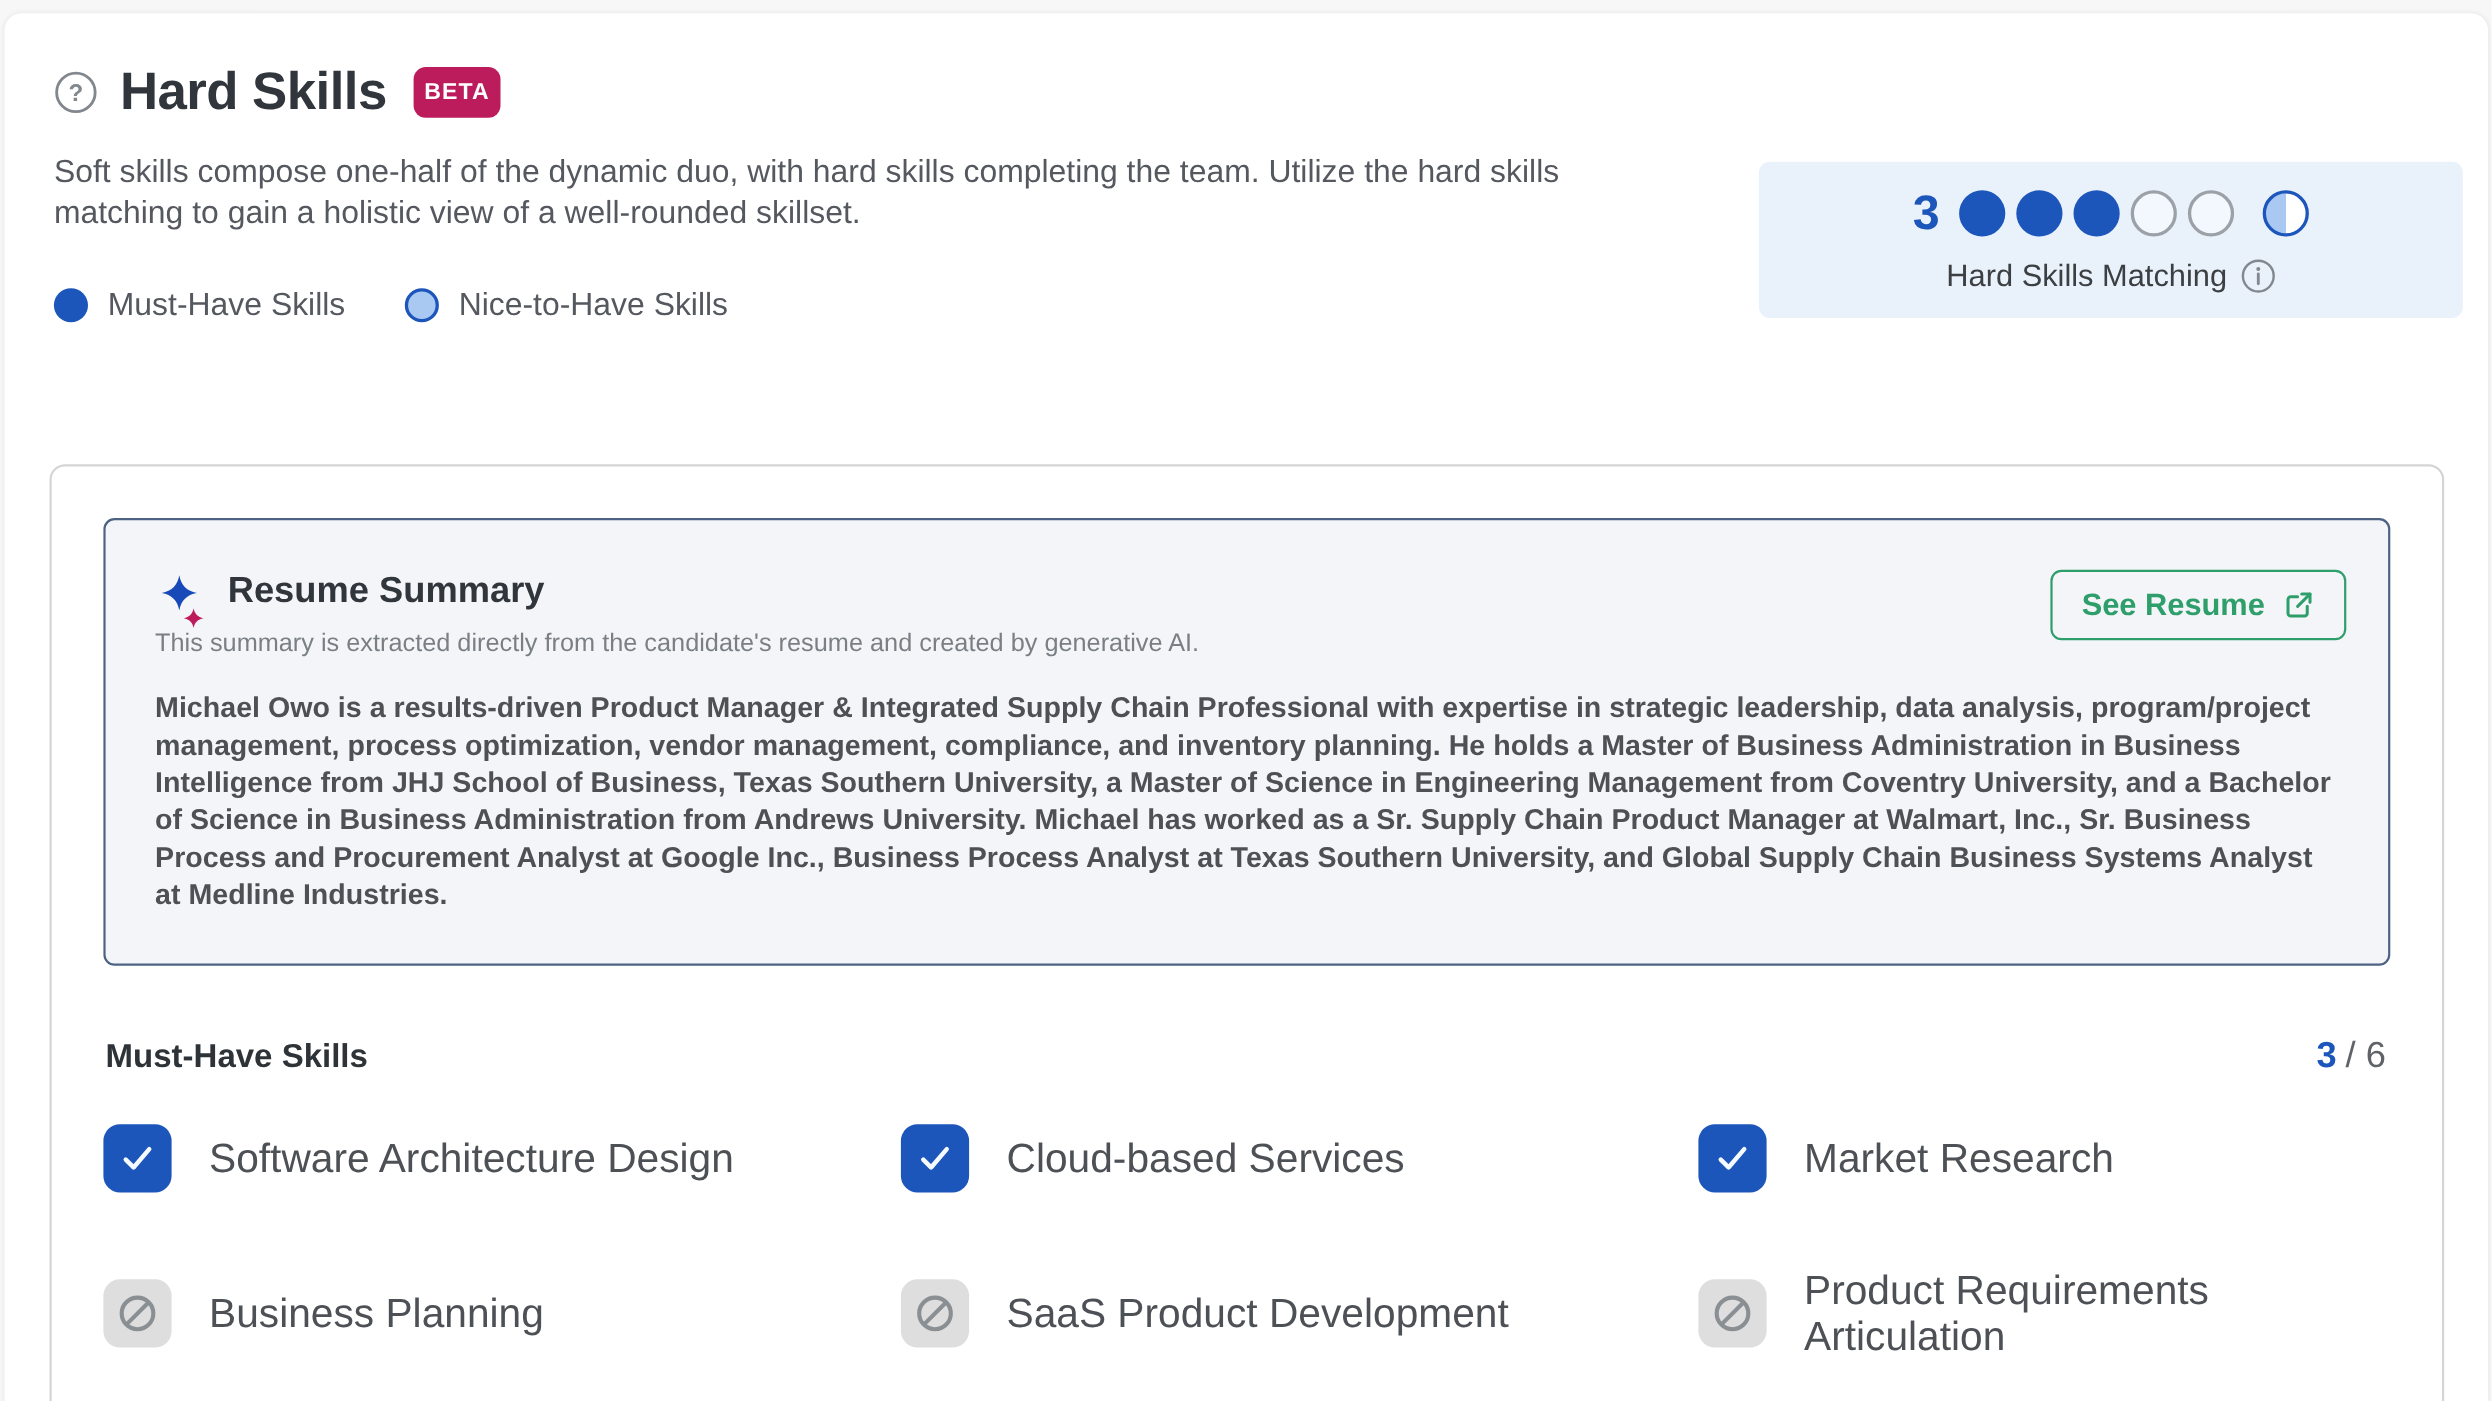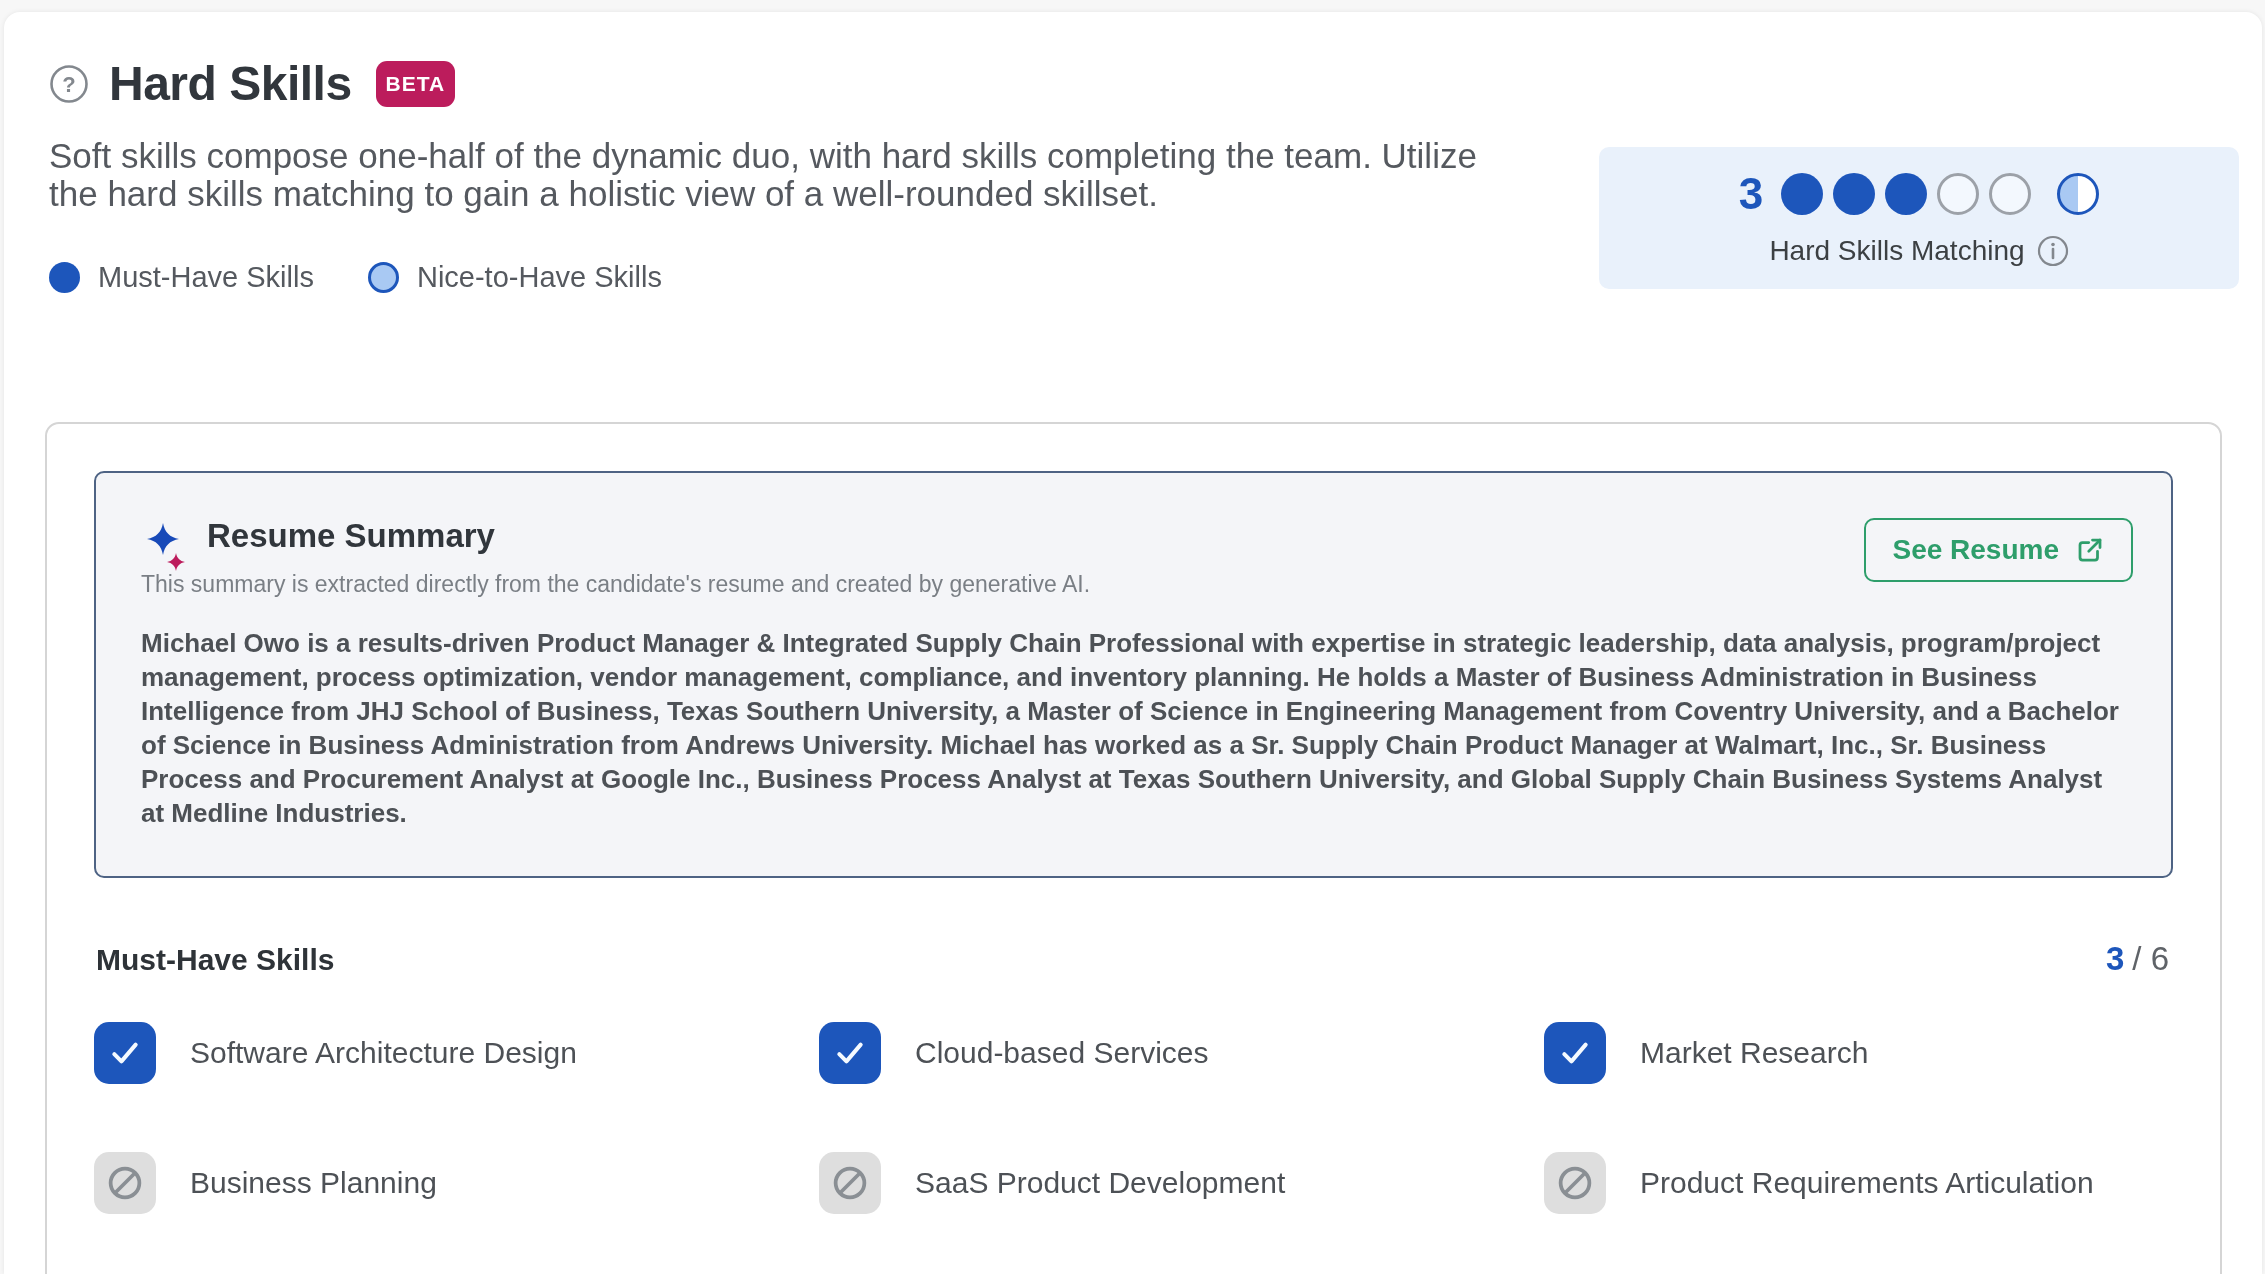--- a/index.html
+++ b/index.html
@@ -36,21 +36,21 @@
   .title-row{ display:flex; align-items:center; gap:20px; }
   .help-icon{ width:40px; height:40px; display:inline-flex; cursor:pointer; }
   h1.page-title{ font-size:48px; font-weight:bold; color:var(--text-dark); letter-spacing:-0.5px; }
   .beta-badge{
     background:var(--crimson); color:#fff;
     font-size:21px; font-weight:bold; letter-spacing:1px;
     padding:11px 10px; border-radius:11px; margin-left:4px;
   }
   .description{
     margin-top:26px; max-width:1480px;
-    font-size:35px; line-height:38px; color:var(--text-gray);
+    font-size:29px; line-height:38px; color:var(--text-gray);
   }
   .legend-row{ display:flex; align-items:center; gap:54px; margin-top:48px; }
   .legend-item{ display:flex; align-items:center; gap:18px; }
   .legend-dot{ width:31px; height:31px; border-radius:50%; }
   .legend-dot.must{ background:var(--blue); }
   .legend-dot.nice{ background:var(--light-blue); border:3px solid var(--blue); }
   .legend-label{ font-size:29px; color:var(--text-gray); }
   
   .score-card{
     position:absolute; top:135px; right:23px;
@@ -111,21 +111,21 @@
     margin-top:44px;
     display:grid; grid-template-columns:725px 725px auto; row-gap:68px;
   }
   .skill-item{ display:flex; align-items:center; gap:34px; }
   .skill-box{
     width:62px; height:62px; border-radius:15px; flex:0 0 auto;
     display:flex; align-items:center; justify-content:center; cursor:pointer;
   }
   .skill-box.matched{ background:var(--blue); }
   .skill-box.unmatched{ background:var(--unmatched-bg); }
-  .skill-label{ font-size:30px; color:#4D5156; }
+  .skill-label{ font-size:37px; color:#4D5156; }
 </style>
 </head>
 <body>
 
 <div class="page-card">
 
   <div class="header-area">
     <div class="title-row">
       <span class="help-icon">
         <svg viewBox="0 0 40 40" width="40" height="40">

